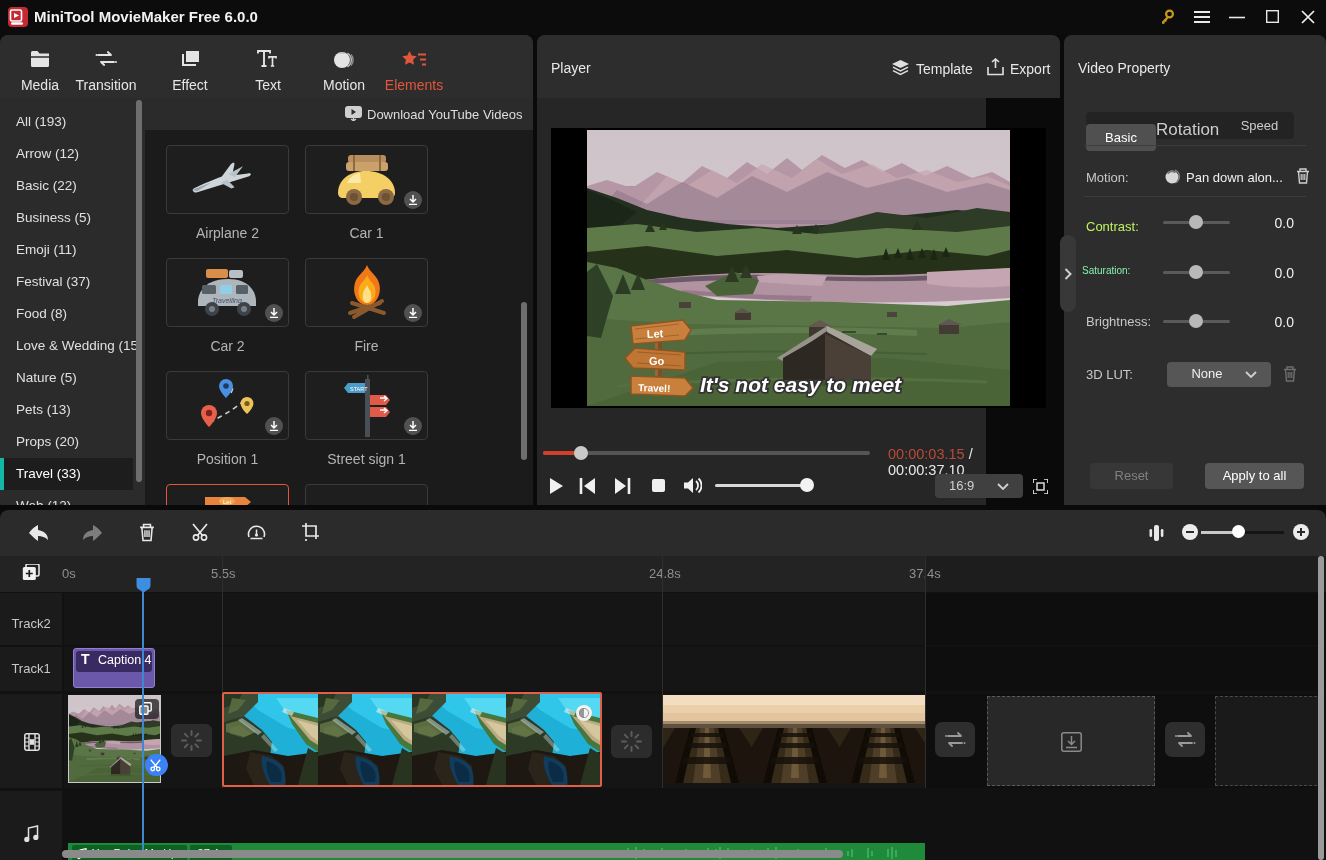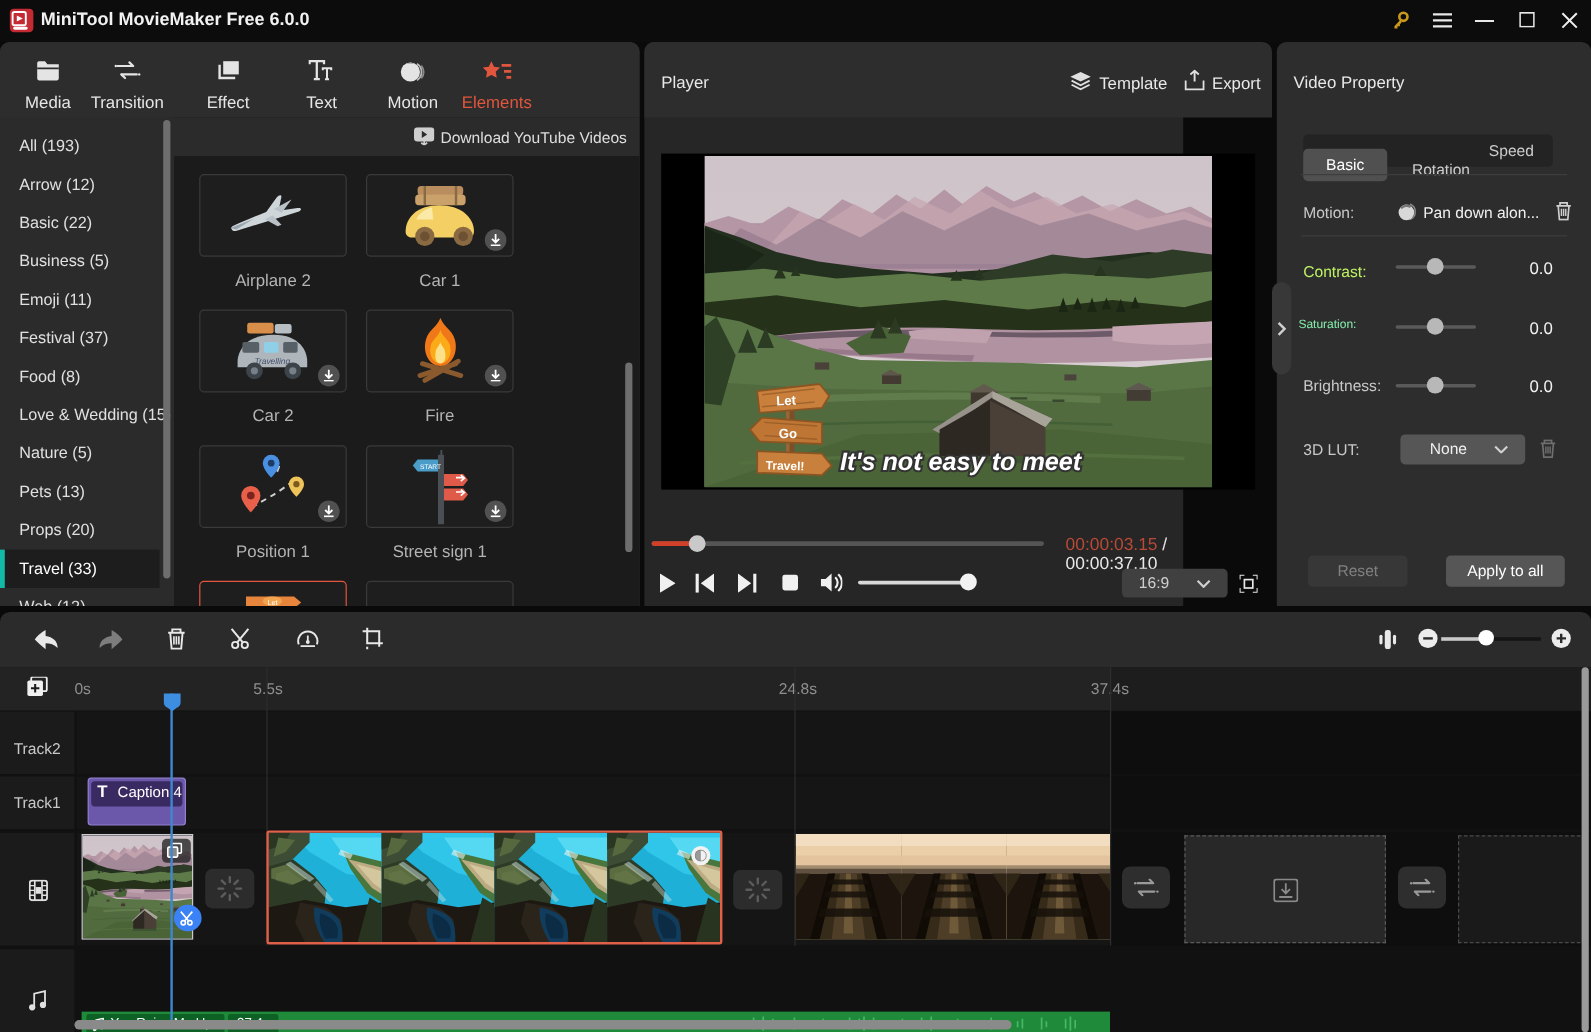--- a/index.html
+++ b/index.html
@@ -369,21 +369,21 @@
   <svg class="abs" style="left:496px;top:444px" width="15" height="15" viewBox="0 0 15 15">
       <path d="M0 4V0h4M11 0h4v4M15 11v4h-4M4 15H0v-4" stroke="#e8e8e8" stroke-width="1.7" fill="none"></path>
       <rect x="4" y="4" width="7" height="7" fill="none" stroke="#e8e8e8" stroke-width="1.4"></rect>
     </svg>
 </div>
 
 <div class="panel" style="left:1064px;top:35px;width:262px;height:470px;border-radius:8px 8px 0 0">
   <div class="abs" style="left:14px;top:25px;font-size:14px;color:#e8e8e8">Video Property</div>
   <div class="abs" style="left:22px;top:77px;width:208px;height:27px;background:#232323;border-radius:4px">
     <div class="abs" style="left:0;top:12px;width:70px;height:27px;background:#505050;border-radius:4px;text-align:center;line-height:27px;font-size:13px;color:#fff">Basic</div>
-    <div class="abs" style="left:70px;top:16px;width:69px;height:27px;text-align:right;line-height:27px;font-size:13px;color:#ccc">Rotation</div>
+    <div class="abs" style="left:70px;top:4px;width:69px;height:27px;text-align:left;line-height:27px;font-size:17px;color:#ccc">Rotation</div>
     <div class="abs" style="left:139px;top:0;width:69px;height:27px;text-align:center;line-height:27px;font-size:13px;color:#ccc">Speed</div>
   </div>
   <div class="abs" style="left:20px;top:110px;width:222px;height:1px;background:#3d3d3d"></div>
   <div class="abs" style="left:22px;top:135px;font-size:13px;color:#c8c8c8">Motion:</div>
   <svg class="abs" style="left:101px;top:134px" width="16" height="16" viewBox="0 0 16 16">
       <path d="M10 1a7 7 0 010 13" stroke="#888" stroke-width="1.2" fill="none"></path>
       <circle cx="7" cy="8" r="6.5" fill="#d8d8d8"></circle>
       <path d="M2.5 4.5a6 6 0 018 -1" stroke="#777" stroke-width="2" fill="none"></path>
     </svg>
   <div class="abs" style="left:122px;top:135px;font-size:13px;color:#f0f0f0">Pan down alon...</div>

